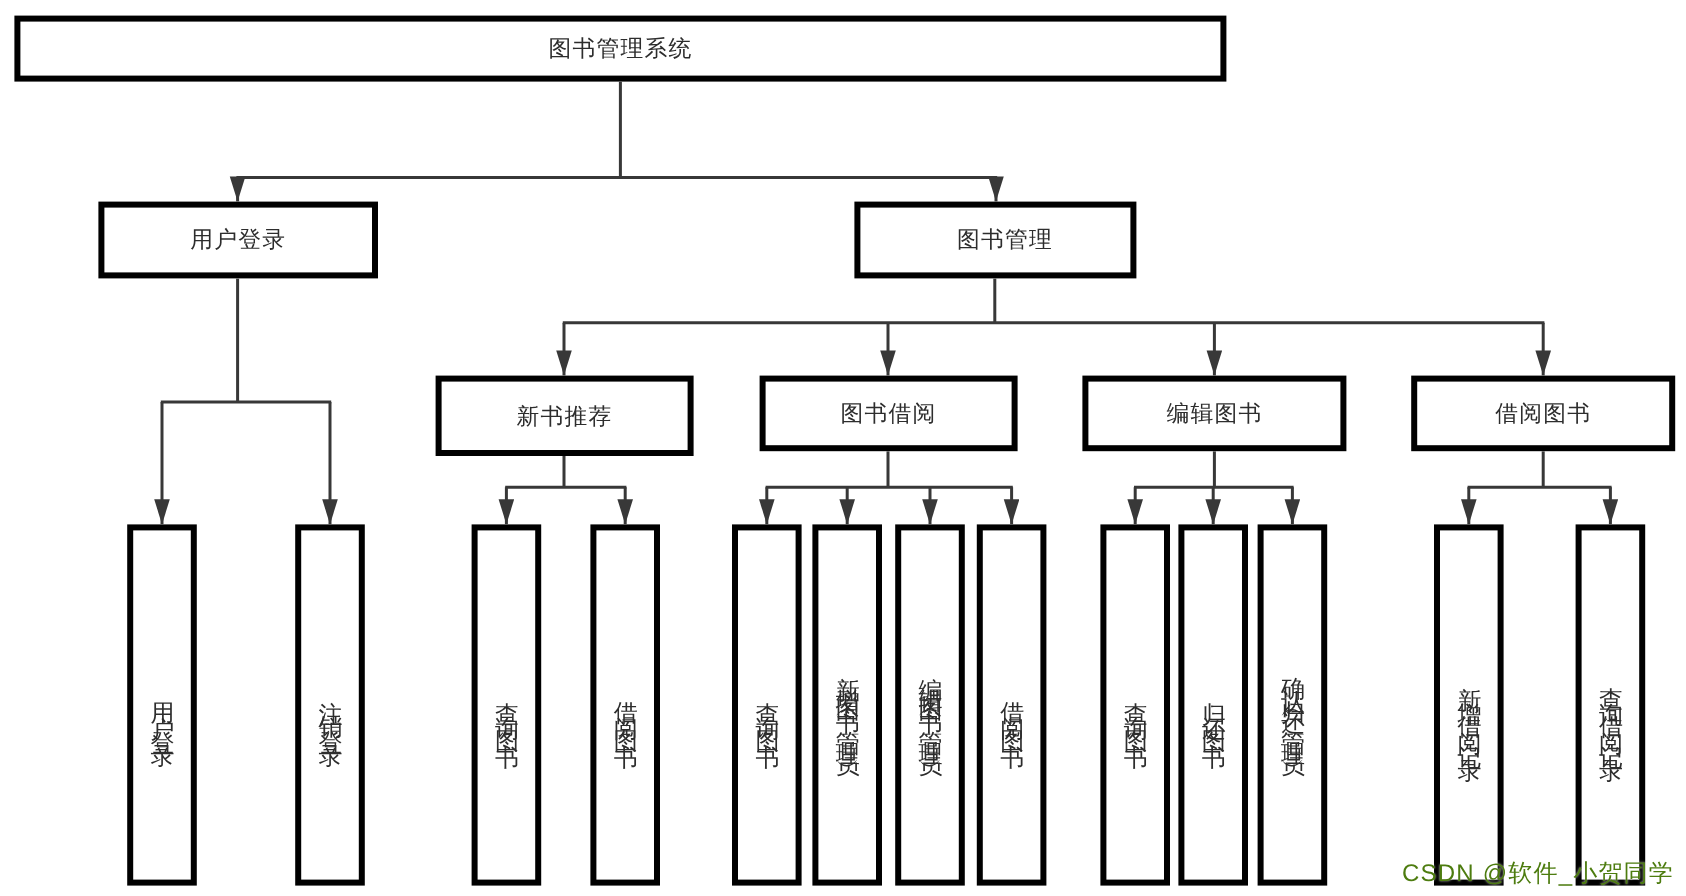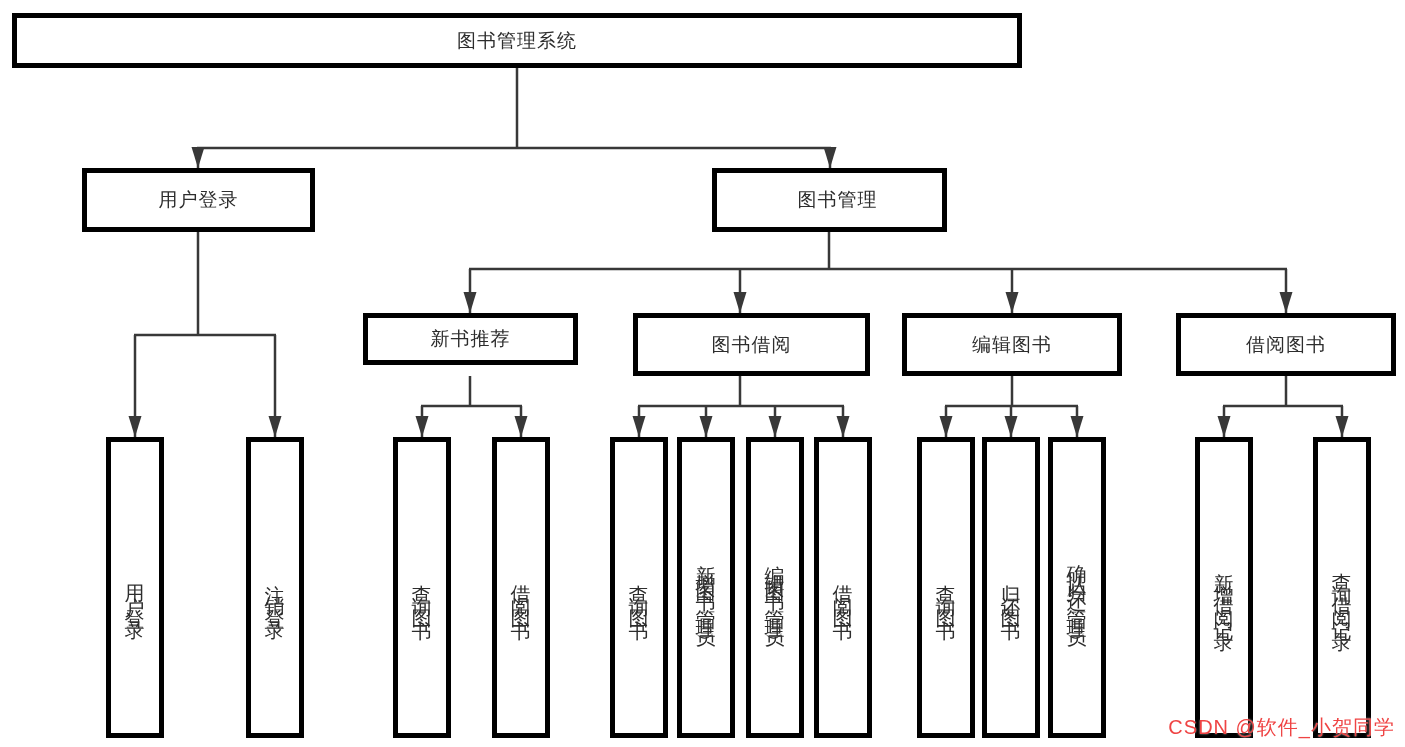--- a/index.html
+++ b/index.html
@@ -13,21 +13,21 @@
     display:flex;align-items:center;justify-content:center;z-index:1;
   }
   .h-node{font-size:19px;letter-spacing:1px;white-space:nowrap;}
   .v-node span{
     writing-mode:vertical-rl;text-orientation:mixed;
     font-size:20px;letter-spacing:12px;padding-top:10px;line-height:1;
   }
   .v-node.tight span{letter-spacing:9px;padding-top:4px;}
   .watermark{
     position:absolute;right:10px;bottom:6px;z-index:5;
-    font-size:20px;color:#ef4444;letter-spacing:1px;white-space:nowrap;
+    font-size:20px;color:#4d7c0f;letter-spacing:1px;white-space:nowrap;
     text-shadow:0 0 2px rgba(255,255,255,.8);
   }
 </style>
 </head>
 <body>
 
 <div class="stage">
 
   <svg class="connector-layer" width="1405" height="747" viewBox="0 0 1405 747" xmlns="http://www.w3.org/2000/svg">
     <defs>
@@ -65,22 +65,22 @@
       <line x1="1224" y1="406" x2="1224" y2="437" marker-end="url(#ah)"></line>
       <line x1="1342" y1="406" x2="1342" y2="437" marker-end="url(#ah)"></line>
     </g>
   </svg>
 
   <div class="node h-node" style="left:12px;top:13px;width:1010px;height:55px;">图书管理系统</div>
 
   <div class="node h-node" style="left:82px;top:168px;width:233px;height:64px;">用户登录</div>
   <div class="node h-node" style="left:712px;top:168px;width:235px;height:64px;padding-left:16px;">图书管理</div>
 
-  <div class="node h-node" style="left:363px;top:313px;width:215px;height:52px;">新书推荐</div>
-  <div class="node h-node" style="left:633px;top:313px;width:237px;height:63px;">图书借阅</div>
+  <div class="node h-node" style="left:363px;top:313px;width:215px;height:67px;">新书推荐</div>
+  <div class="node h-node" style="left:633px;top:313px;width:215px;height:63px;">图书借阅</div>
   <div class="node h-node" style="left:902px;top:313px;width:220px;height:63px;">编辑图书</div>
   <div class="node h-node" style="left:1176px;top:313px;width:220px;height:63px;">借阅图书</div>
 
   <div class="node v-node" style="left:106px;top:437px;width:58px;height:301px;">
     <span>用户登录</span>
   </div>
   <div class="node v-node" style="left:246px;top:437px;width:58px;height:301px;">
     <span>注销登录</span>
   </div>
 

